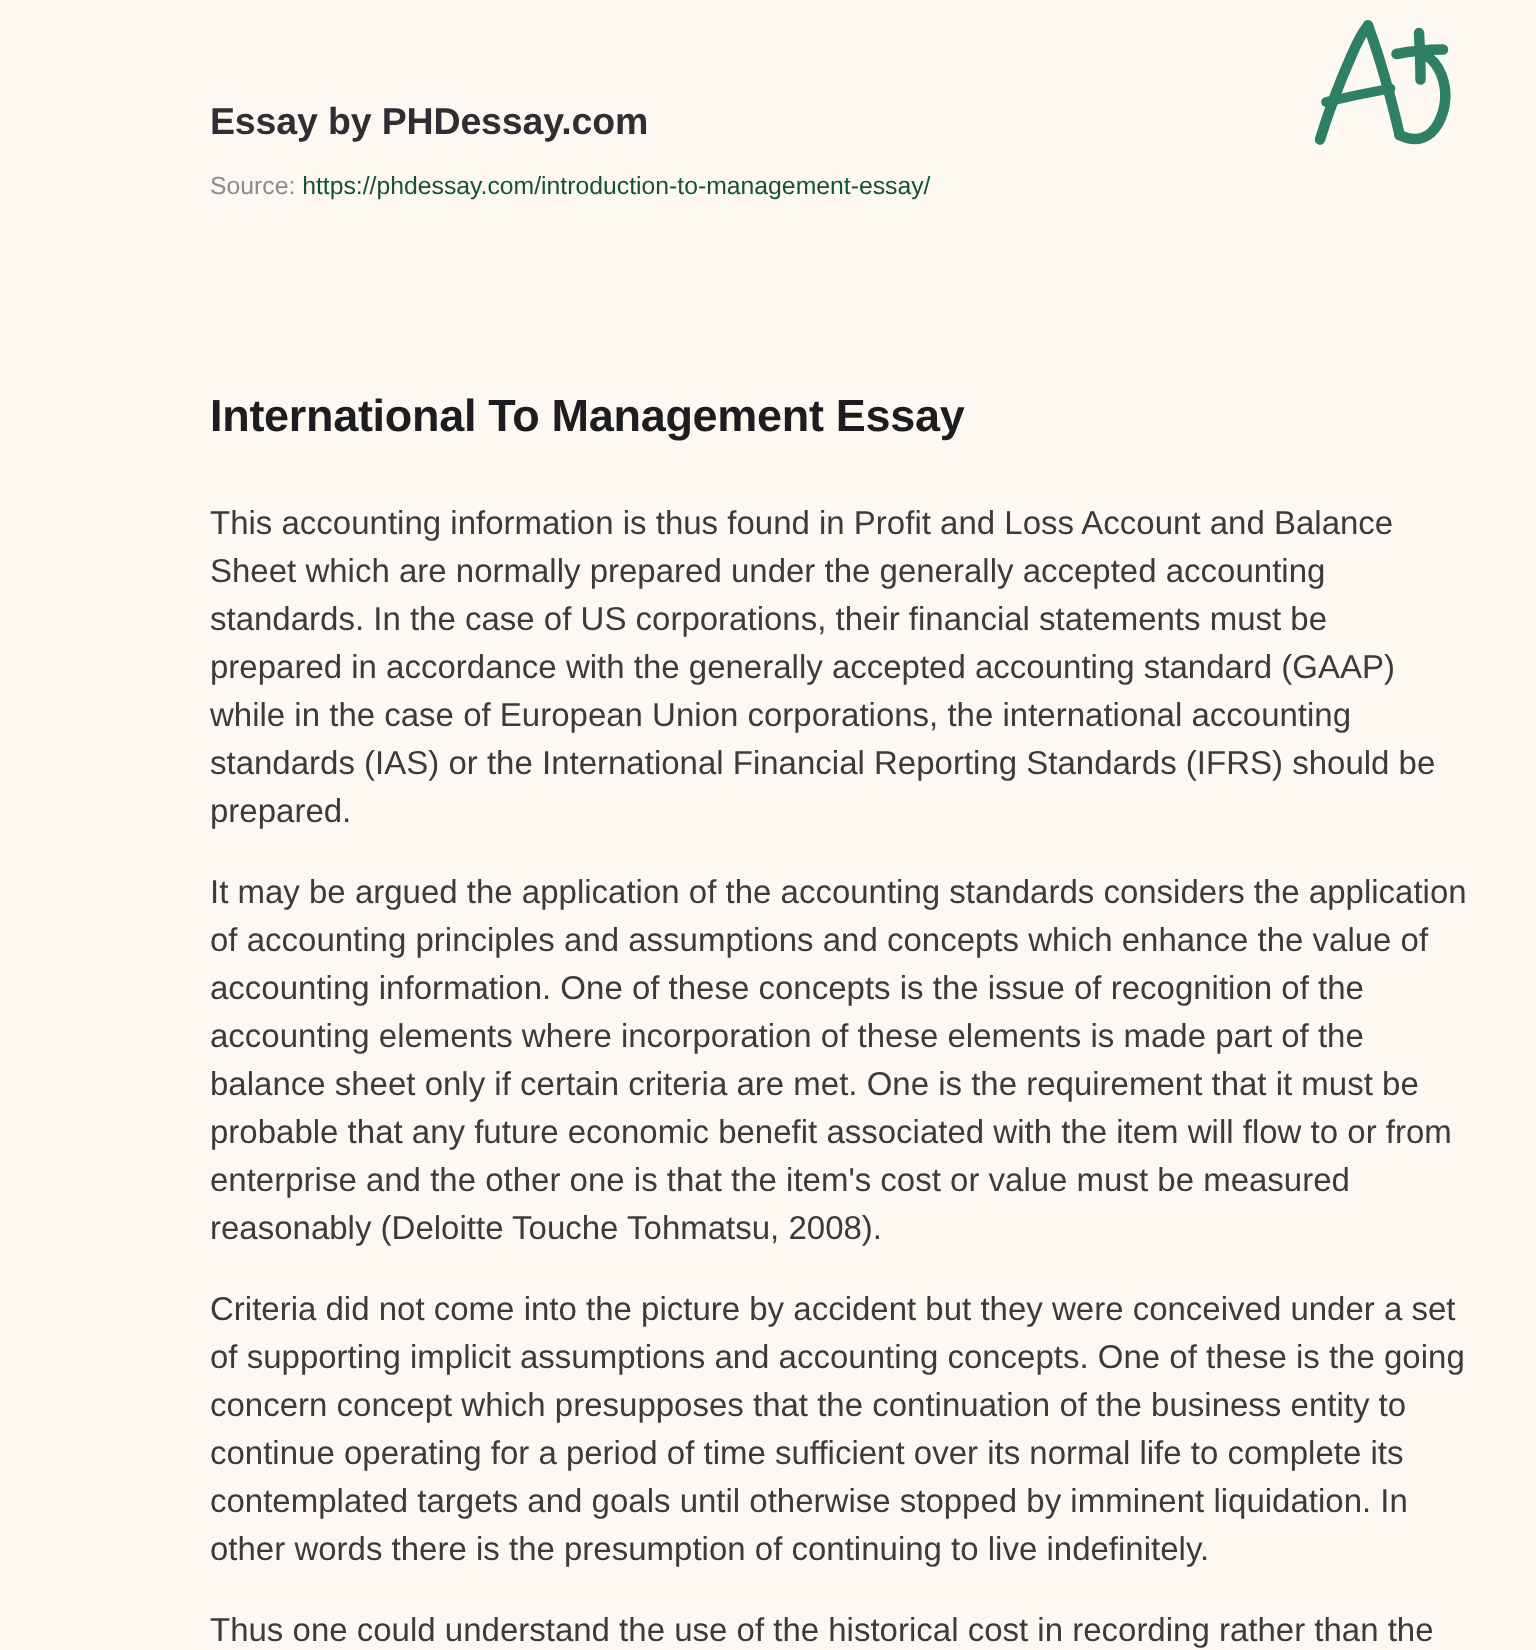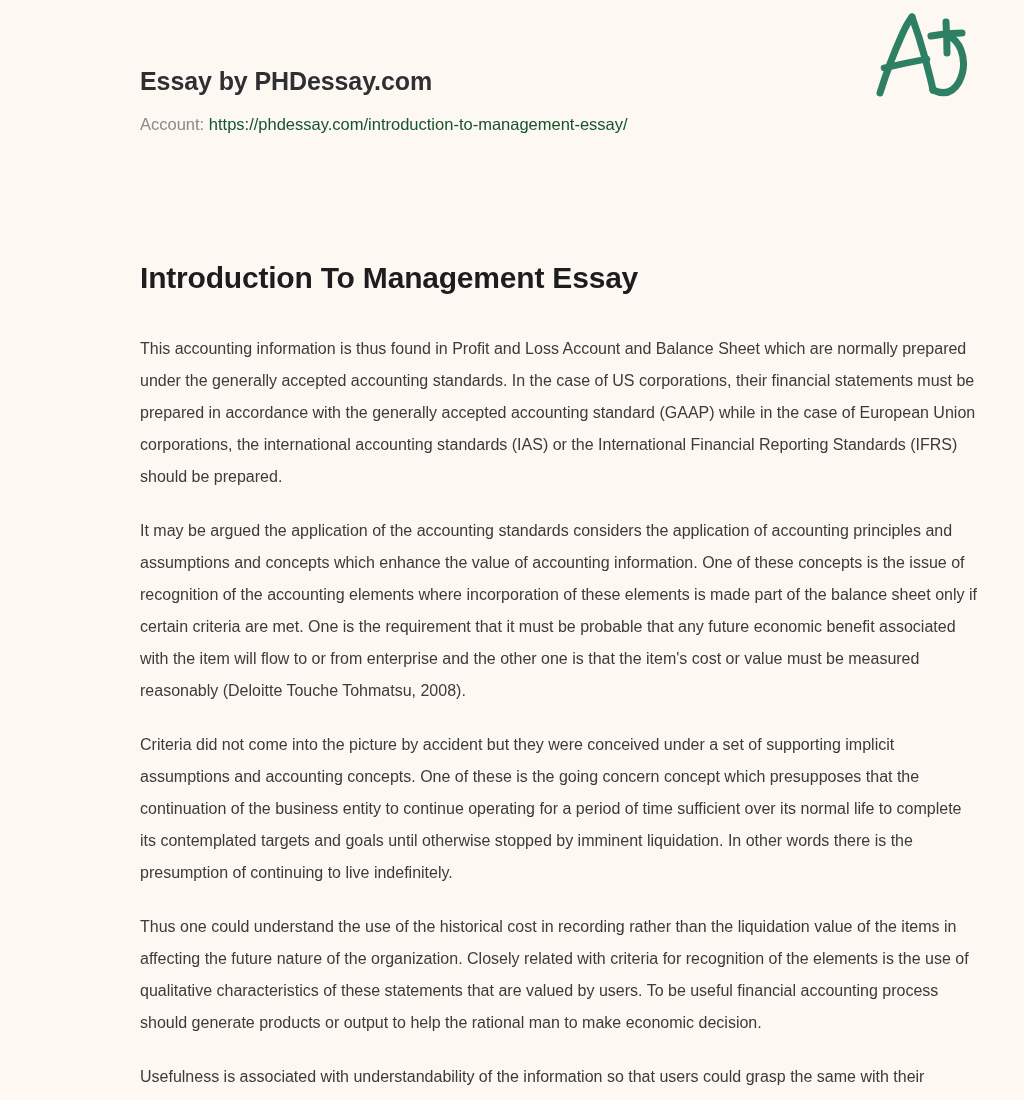--- a/index.html
+++ b/index.html
@@ -74,42 +74,42 @@
   }
   .page-title {
     font-size: 30px;
     font-weight: bold;
     color: #1d1d1f;
     letter-spacing: -0.2px;
     line-height: 1.25;
     margin: 0 0 36px 0;
   }
   .body-copy p {
-    font-size: 16px;
+    font-size: 22px;
     line-height: 32px;
     color: #3b3b3b;
     margin: 0 0 22px 0;
     max-width: 840px;
     text-align: left;
   }
   .body-copy p:last-child {
     margin-bottom: 0;
   }
 </style>
 </head>
 <body>
 
 <div class="page">
 
   <div class="header">
 
     <h1 class="brand-title">Essay by PHDessay.com</h1>
 
     <div class="source-line">
-      <span class="source-label">Account:</span>
+      <span class="source-label">Source:</span>
       <span class="source-url">https://phdessay.com/introduction-to-management-essay/</span>
     </div>
 
     <div class="logo">
       <svg viewBox="0 0 112 96" xmlns="http://www.w3.org/2000/svg">
         <g fill="none" stroke="#2e8065" stroke-linecap="round" stroke-linejoin="round">
 
           <path d="M13 87 Q22 58 34 31 Q40 17 45 11" stroke-width="7"></path>
 
           <path d="M45 11 Q52 30 58 52 Q64 74 66 84" stroke-width="7"></path>
@@ -122,21 +122,21 @@
 
           <path d="M66 84 Q83 92 92 76 Q100 60 94 44 Q90 34 83 31" stroke-width="7"></path>
         </g>
       </svg>
     </div>
 
   </div>
 
   <div class="article">
 
-    <h2 class="page-title">Introduction To Management Essay</h2>
+    <h2 class="page-title">International To Management Essay</h2>
 
     <div class="body-copy">
       <p>This accounting information is thus found in Profit and Loss Account and Balance Sheet which are normally prepared under the generally accepted accounting standards. In the case of US corporations, their financial statements must be prepared in accordance with the generally accepted accounting standard (GAAP) while in the case of European Union corporations, the international accounting standards (IAS) or the International Financial Reporting Standards (IFRS) should be prepared.</p>
       <p>It may be argued the application of the accounting standards considers the application of accounting principles and assumptions and concepts which enhance the value of accounting information. One of these concepts is the issue of recognition of the accounting elements where incorporation of these elements is made part of the balance sheet only if certain criteria are met. One is the requirement that it must be probable that any future economic benefit associated with the item will flow to or from enterprise and the other one is that the item's cost or value must be measured reasonably (Deloitte Touche Tohmatsu, 2008).</p>
       <p>Criteria did not come into the picture by accident but they were conceived under a set of supporting implicit assumptions and accounting concepts. One of these is the going concern concept which presupposes that the continuation of the business entity to continue operating for a period of time sufficient over its normal life to complete its contemplated targets and goals until otherwise stopped by imminent liquidation. In other words there is the presumption of continuing to live indefinitely.</p>
       <p>Thus one could understand the use of the historical cost in recording rather than the liquidation value of the items in affecting the future nature of the organization. Closely related with criteria for recognition of the elements is the use of qualitative characteristics of these statements that are valued by users. To be useful financial accounting process should generate products or output to help the rational man to make economic decision.</p>
       <p>Usefulness is associated with understandability of the information so that users could grasp the same with their reasonable knowledge of business and economic activities or if they are willing to study the information industriously Usefulness also connotes relevance of the information or its influence on the economic decisions of users by evaluating the past, present, or future events on many possibilities, the least of which should be favorable to said decision makers' interests.</p>
 
     </div>
 

